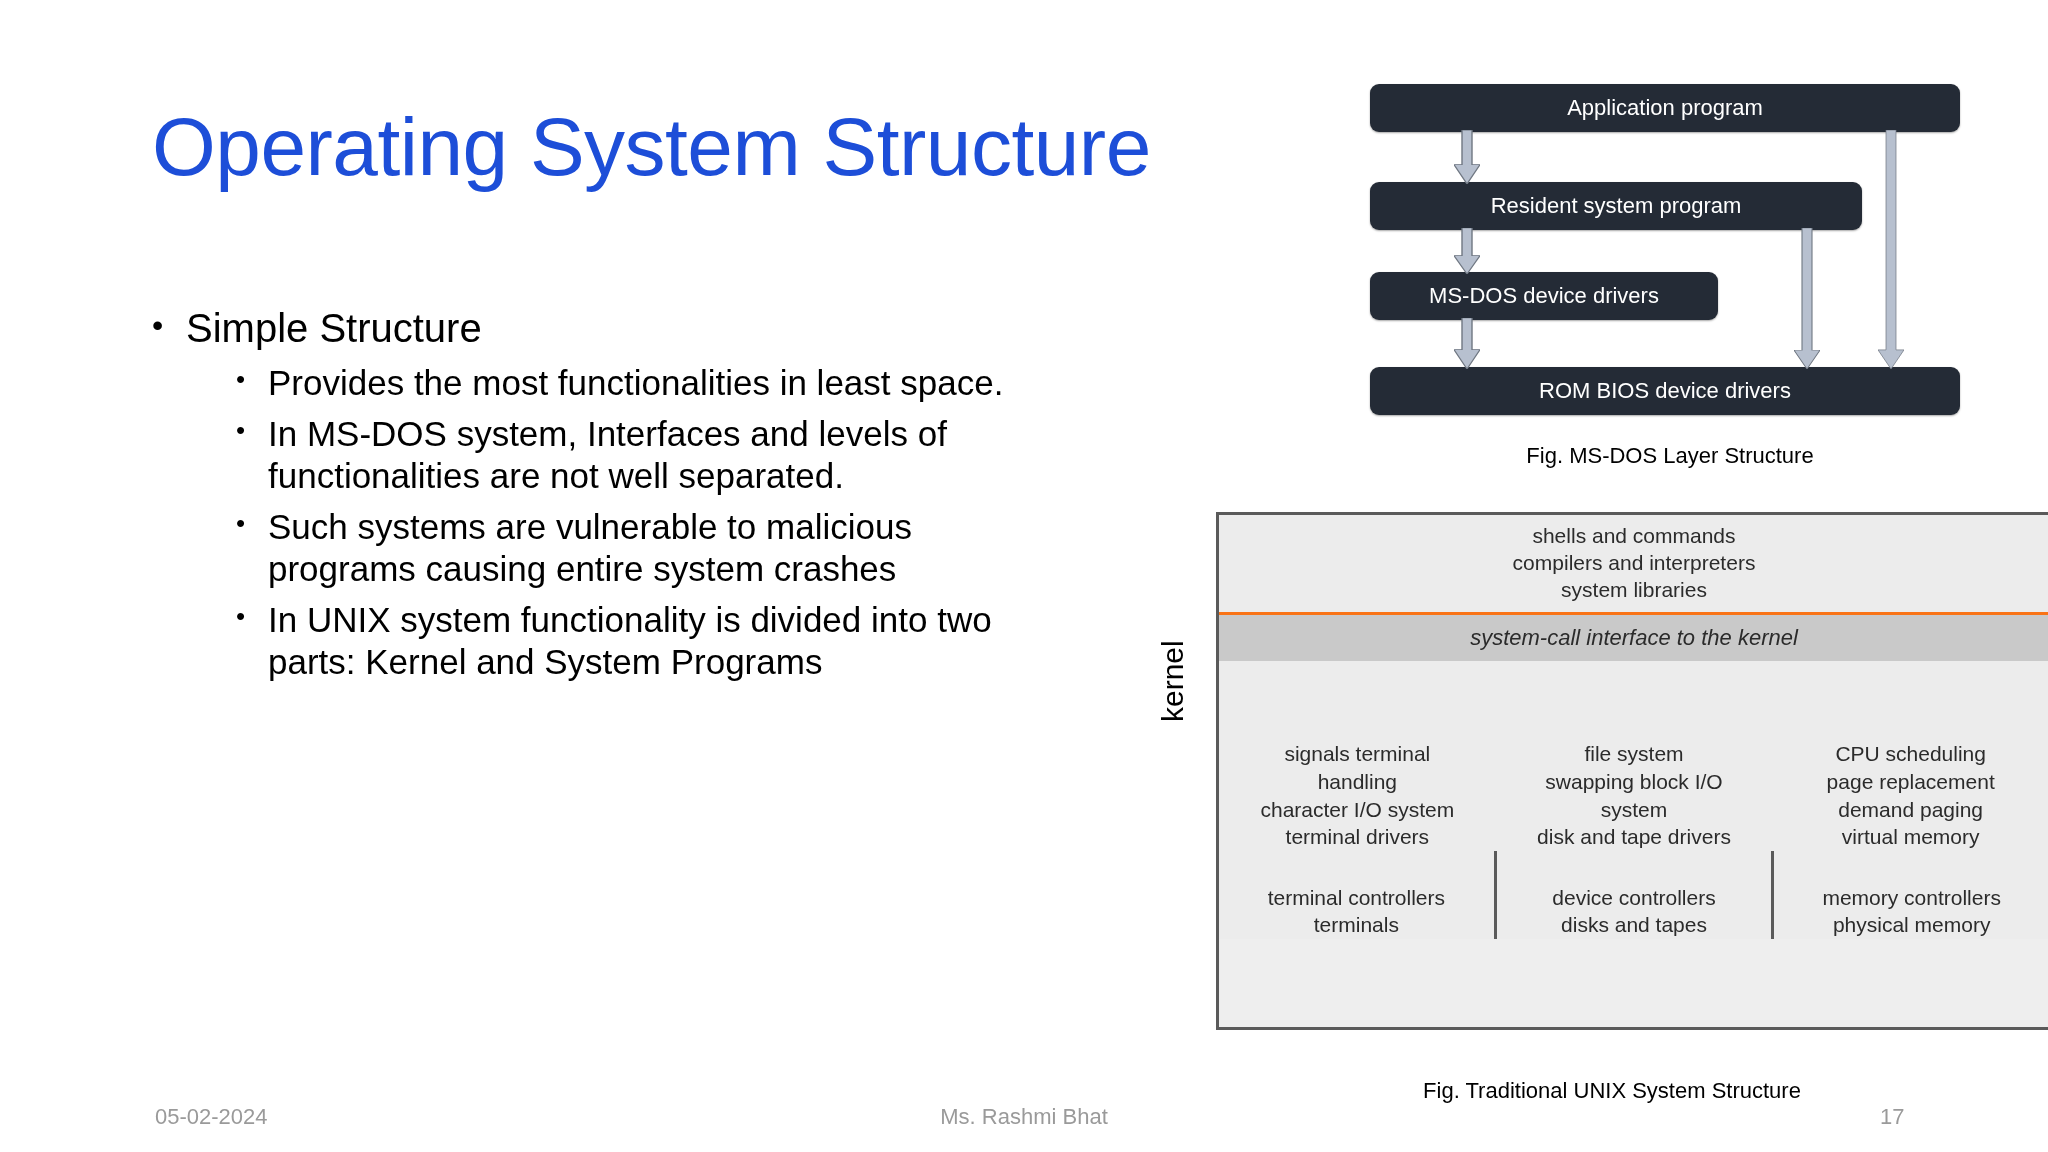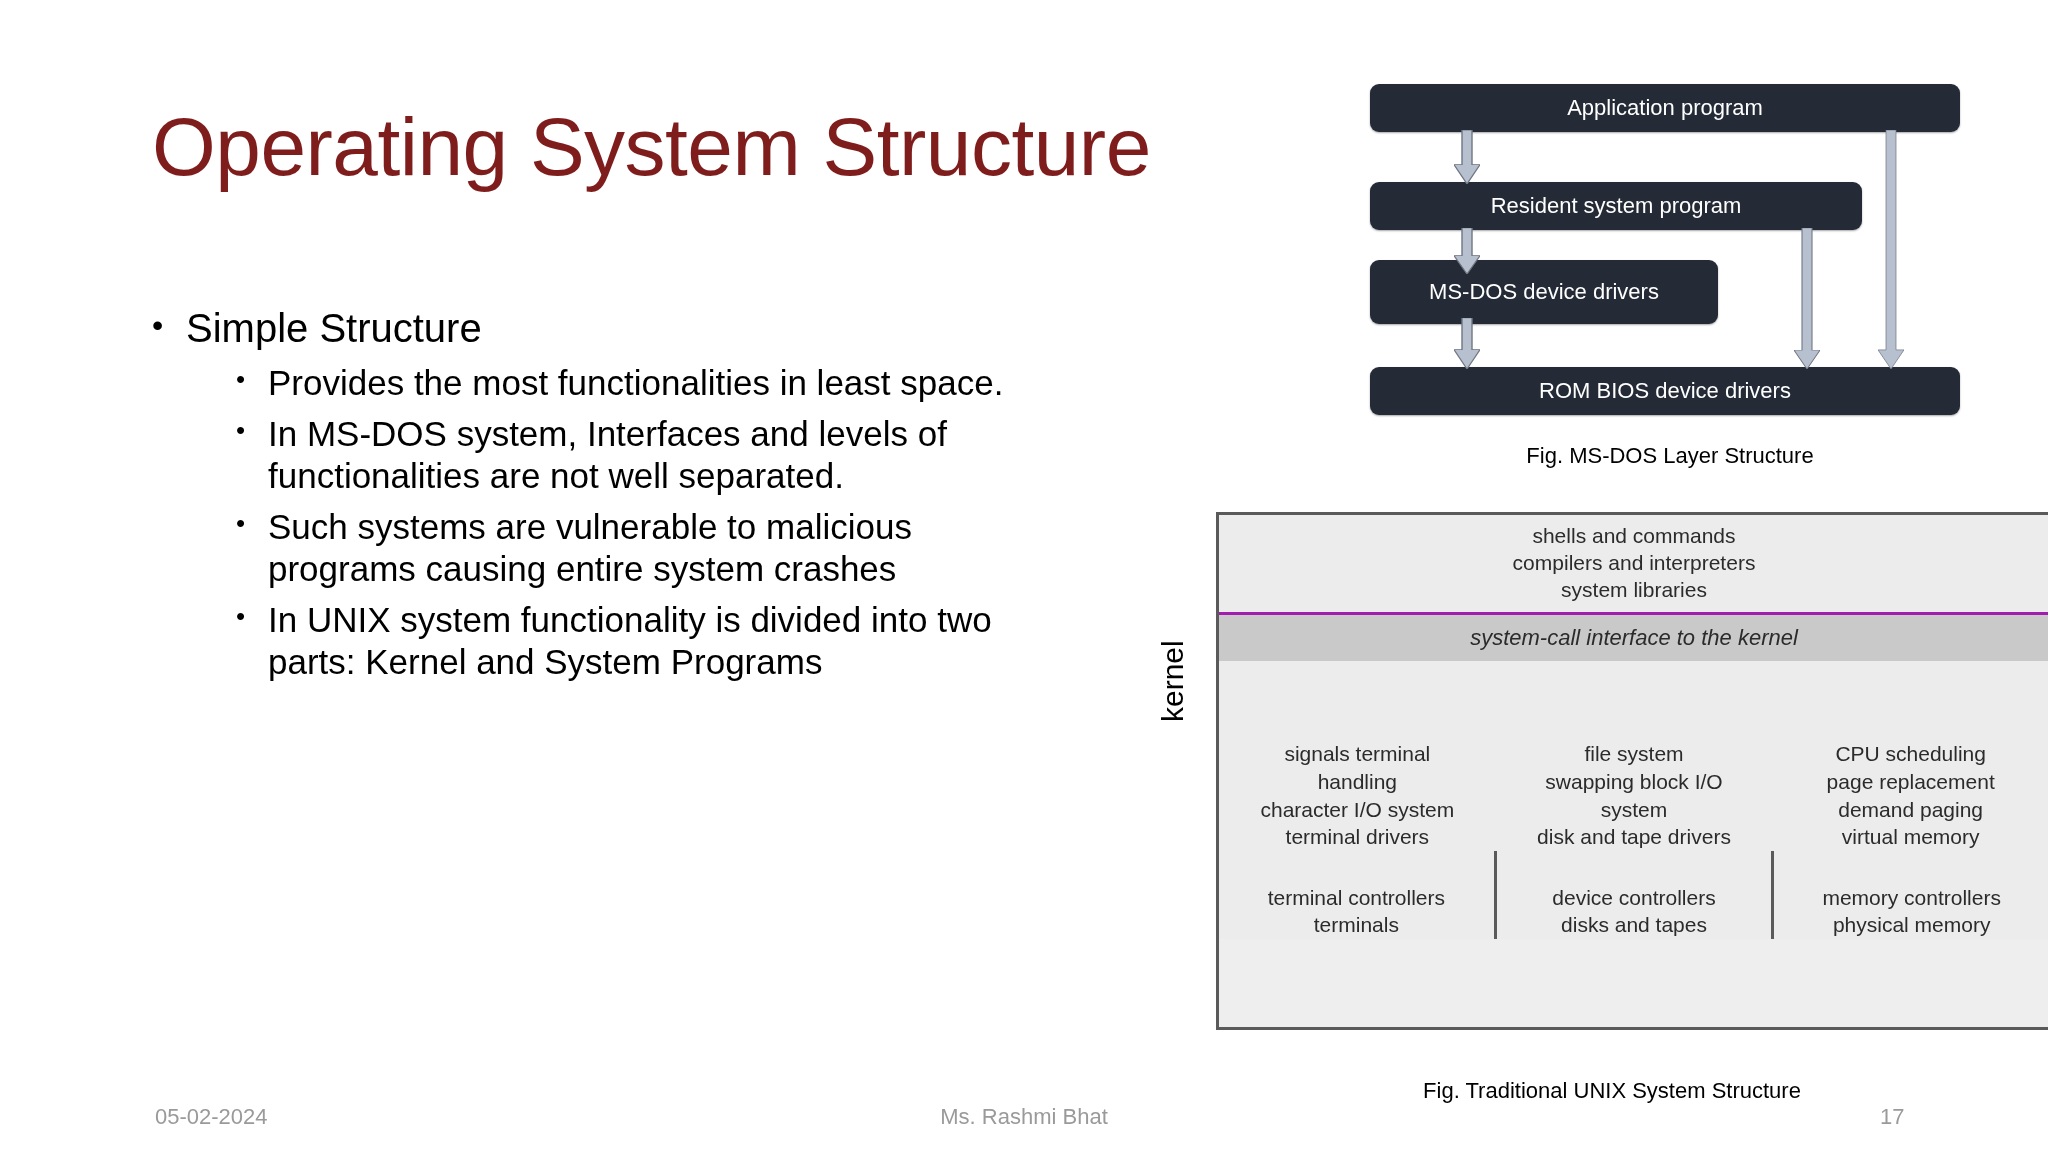--- a/index.html
+++ b/index.html
@@ -16,21 +16,21 @@
 
   
   #slide-title {
     position: absolute;
     left: 152px; top: 104px;
     width: 1120px;
     font-size: 82px;
     line-height: 1.05;
     font-weight: 400;
     letter-spacing: -0.5px;
-    color: #7f1d1d;
+    color: #1d4ed8;
     white-space: nowrap;
   }
 
   
   #body-list { position: absolute; left: 152px; top: 305px; width: 900px; }
 
   .lvl1 {
     display: flex;
     align-items: flex-start;
     font-size: 40px;
@@ -70,21 +70,21 @@
     color: #ffffff;
     font-size: 22px;
     display: flex;
     align-items: center;
     justify-content: center;
     box-shadow: 0 1px 2px rgba(0,0,0,0.35);
     text-align: left;
   }
   #dos-box-app      { left: 0px;   top: 0px;   width: 590px; height: 48px; }
   #dos-box-resident { left: 0px;   top: 98px;  width: 492px; height: 48px; }
-  #dos-box-drivers  { left: 0px;   top: 176px; width: 348px; height: 64px; }
+  #dos-box-drivers  { left: 0px;   top: 188px; width: 348px; height: 48px; }
   #dos-box-rom      { left: 0px;   top: 283px; width: 590px; height: 48px; }
 
   .arrow {
     position: absolute;
     width: 26px;
   }
   .arrow svg { display: block; width: 26px; height: 100%; }
 
   #arrow-app-res   { left: 84px;  top: 46px;  height: 54px; }
   #arrow-res-drv   { left: 84px;  top: 144px; height: 46px; }
@@ -129,21 +129,21 @@
     width: 100%;
     display: flex;
     align-items: center;
     justify-content: center;
     text-align: center;
     color: #2b2b2b;
     font-size: 21px;
     line-height: 1.28;
   }
   #u-users     { height: 72px; border-bottom: 3px solid #5a5a5a; background: #eaeaea; }
-  #u-shells    { height: 100px; border-bottom: 3px solid #a21caf; background: #ececec; }
+  #u-shells    { height: 100px; border-bottom: 3px solid #f97316; background: #ececec; }
   #u-syscall   { height: 46px; background: #c9c9c9; font-style: italic; font-size: 22px; }
   #u-kernelrow { height: 190px; background: #ececec; display: flex; }
   #u-kerniface { height: 46px; background: #c9c9c9; font-style: italic; font-size: 22px;
                  border-bottom: 3px solid #5a5a5a; }
   #u-hwrow     { height: 88px; background: #ececec; display: flex; }
 
   .u-col {
     flex: 1;
     display: flex;
     align-items: flex-end;

